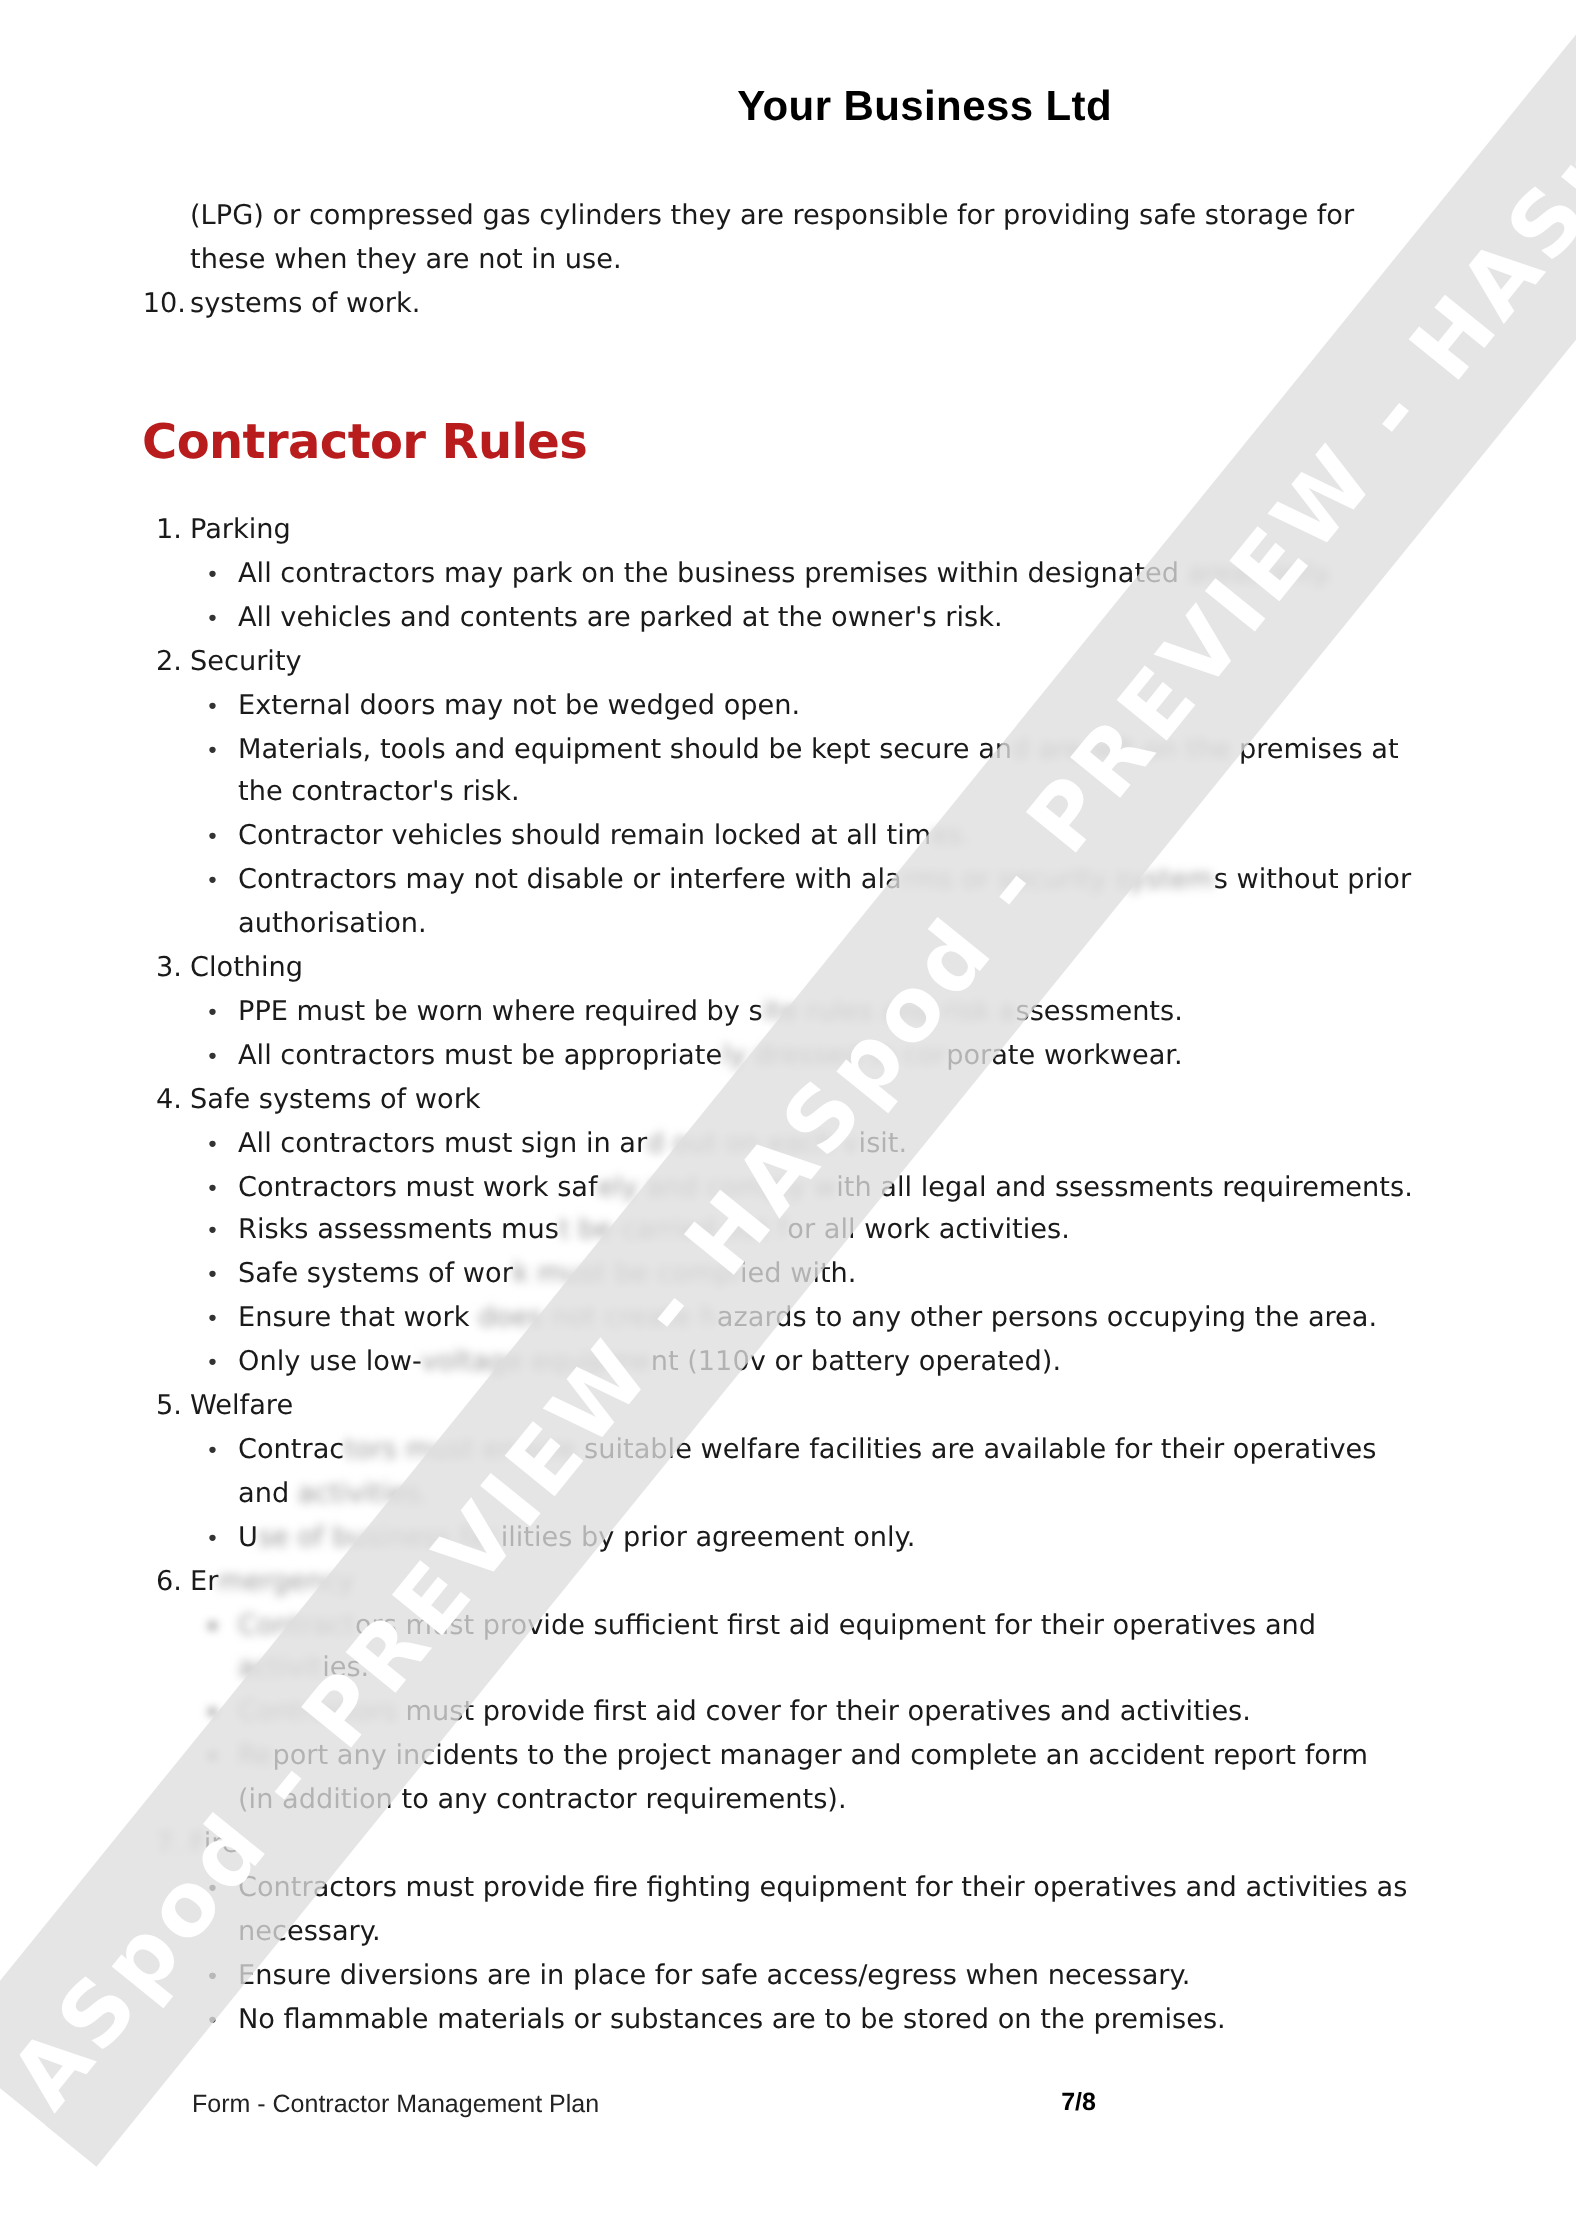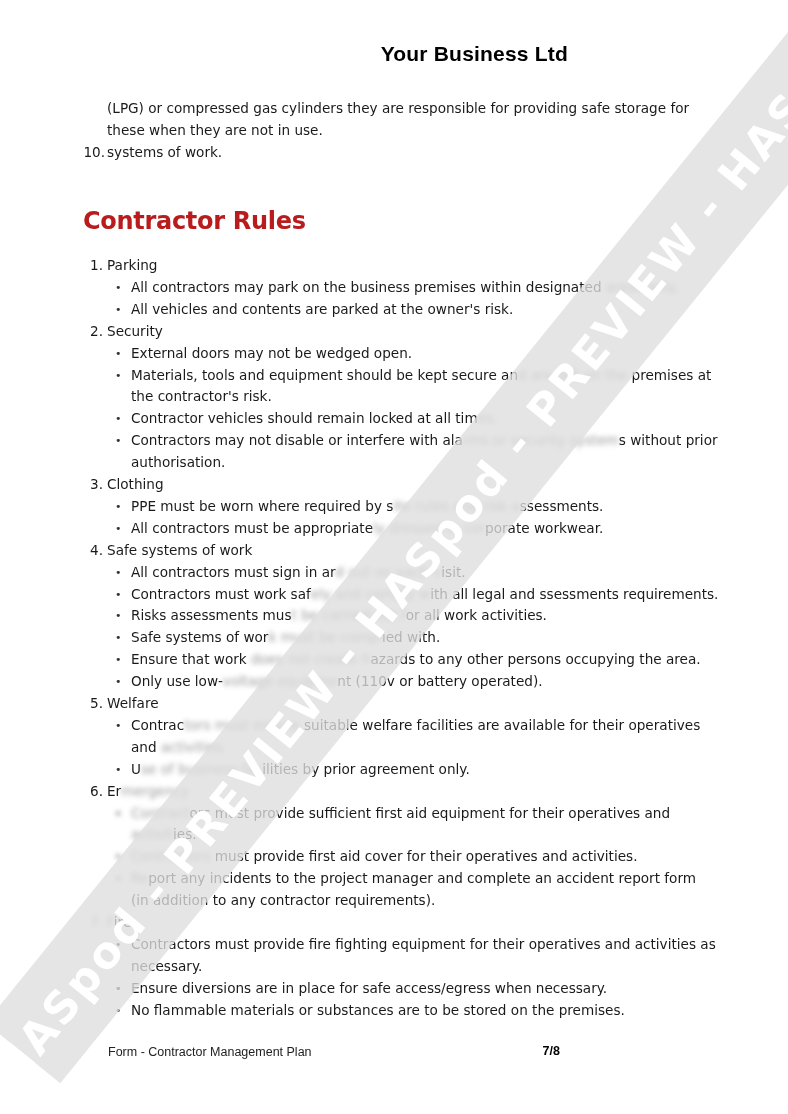--- a/index.html
+++ b/index.html
@@ -1,18 +1,18 @@
 <!DOCTYPE html>
 <html><head>
 <meta charset="utf-8">
 <style>
   html, body { margin: 0; padding: 0; background: #ffffff; }
   body { width: 788px; height: 1114px; position: relative; overflow: hidden;
          font-family: "DejaVu Sans", sans-serif; color: #1a1a1a; }
-  .page { position: absolute; left: 12px; top: 0; width: 628px; height: 1114px; }
+  .page { position: absolute; left: 0; top: 0; width: 628px; height: 1114px; }
   .biz { position: absolute; right: 72px; top: 42px; font-size: 21px; font-weight: bold;
          font-family: "Liberation Sans", sans-serif; letter-spacing: 0.2px; color: #000; }
   .body-text { font-size: 13.6px; line-height: 21.9px; }
   .cont { position: absolute; left: 95px; top: 98px; width: 640px; }
   .num-row { position: relative; padding-left: 24px; }
   .num { position: absolute; left: -24px; top: 0; width: 22px; text-align: right; }
   .title { position: absolute; left: 71px; top: 207px; font-size: 24px; font-weight: bold;
            color: #b91c1c; font-family: "DejaVu Sans", sans-serif; letter-spacing: -0.3px; }
   .rules { position: absolute; left: 95px; top: 255px; width: 640px; }
   .rule-head { position: relative; height: 21.9px; }

